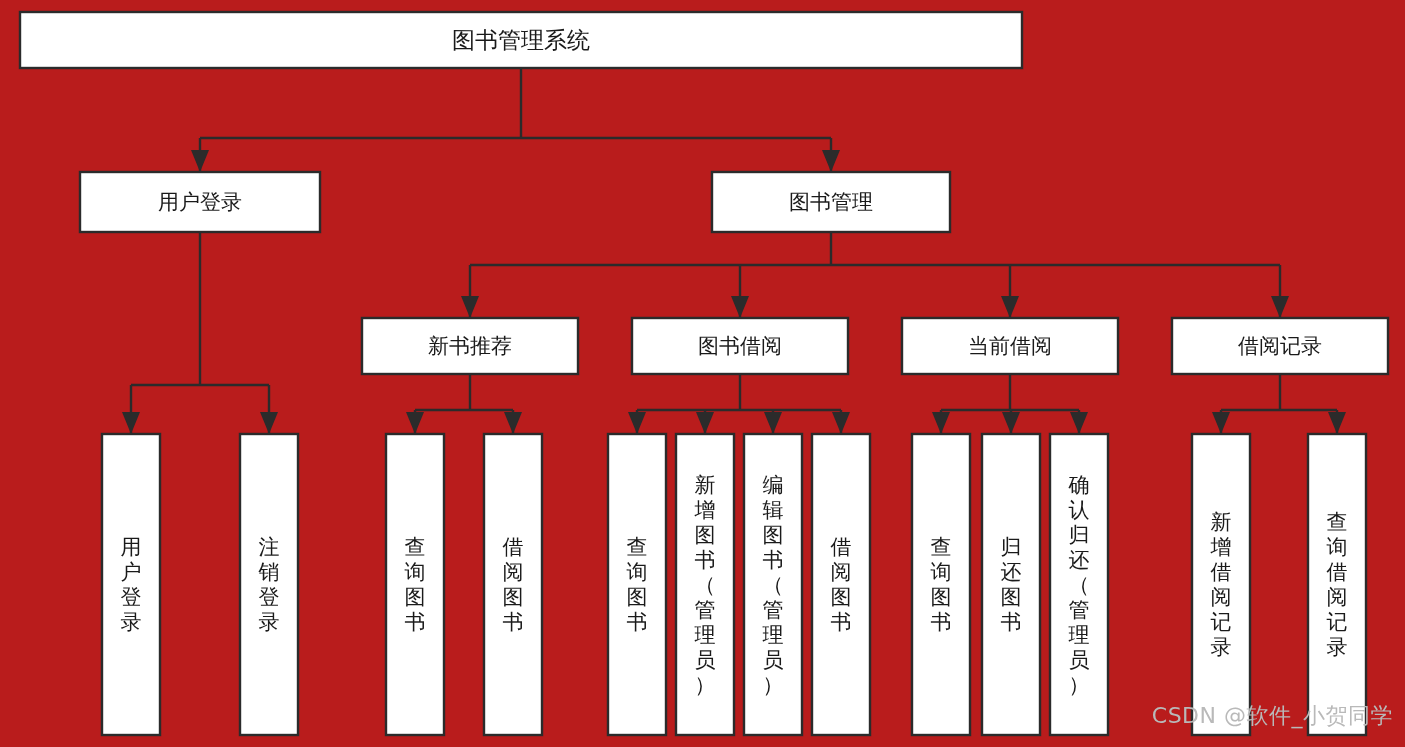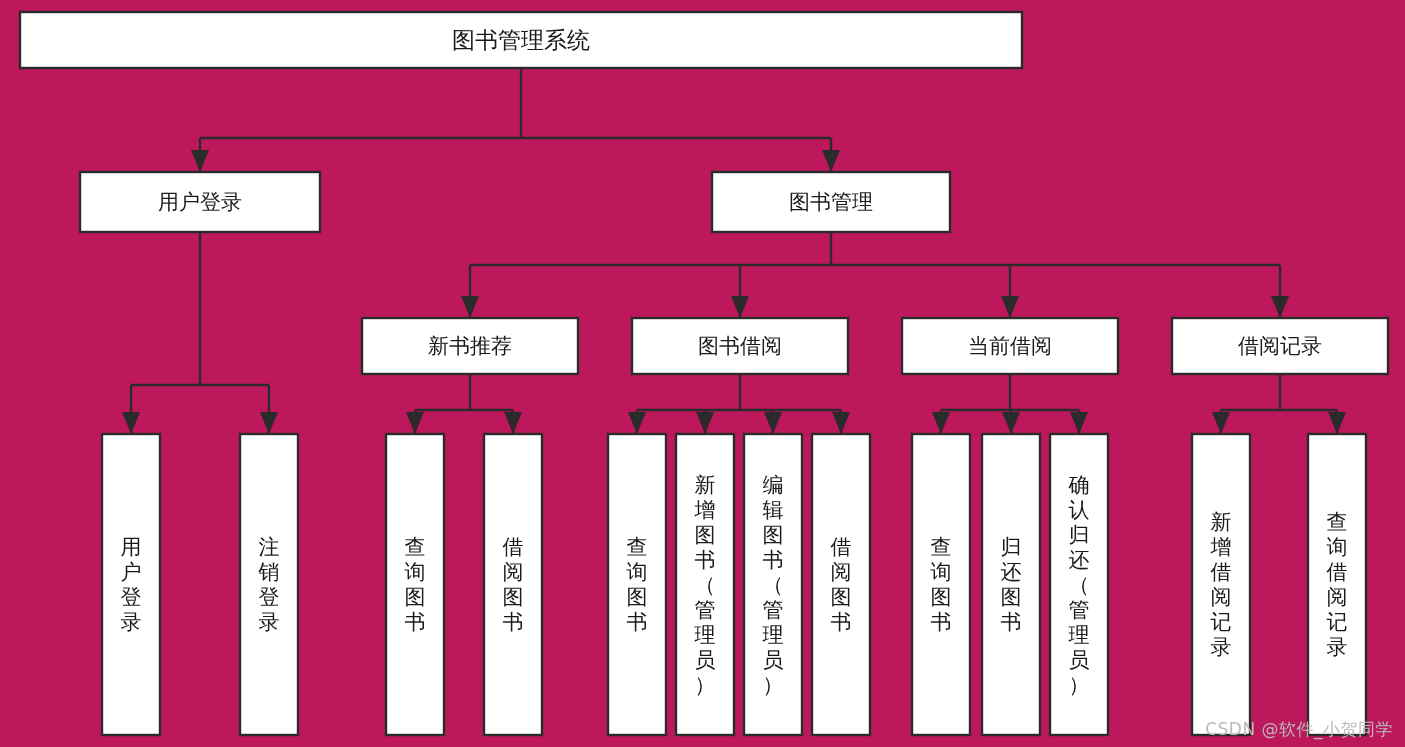--- a/index.html
+++ b/index.html
@@ -11,21 +11,21 @@
   body {
     width: 1405px;
     height: 747px;
     overflow: hidden;
     font-family: "DejaVu Sans", "Liberation Sans", sans-serif;
   }
   #diagram-root {
     position: relative;
     width: 1405px;
     height: 747px;
-    background: #be185d;
+    background: #b91c1c;
   }
   svg.diagram-canvas {
     position: absolute;
     left: 0;
     top: 0;
     width: 1405px;
     height: 747px;
     display: block;
   }
   .node-rect {
@@ -55,23 +55,23 @@
     font-family: "DejaVu Sans", "Liberation Sans", sans-serif;
     font-size: 21px;
     text-anchor: middle;
   }
   .title-label {
     font-size: 23px;
   }
   .watermark {
     position: absolute;
     right: 12px;
-    bottom: 6px;
-    font-family: "DejaVu Sans", "Liberation Sans", sans-serif;
-    font-size: 17px;
+    bottom: 16px;
+    font-family: "DejaVu Sans", "Liberation Sans", sans-serif;
+    font-size: 22px;
     color: #b9b9b9;
     letter-spacing: 0.5px;
     white-space: nowrap;
     user-select: none;
   }
 </style>
 </head>
 <body>
 
 <div id="diagram-root">

